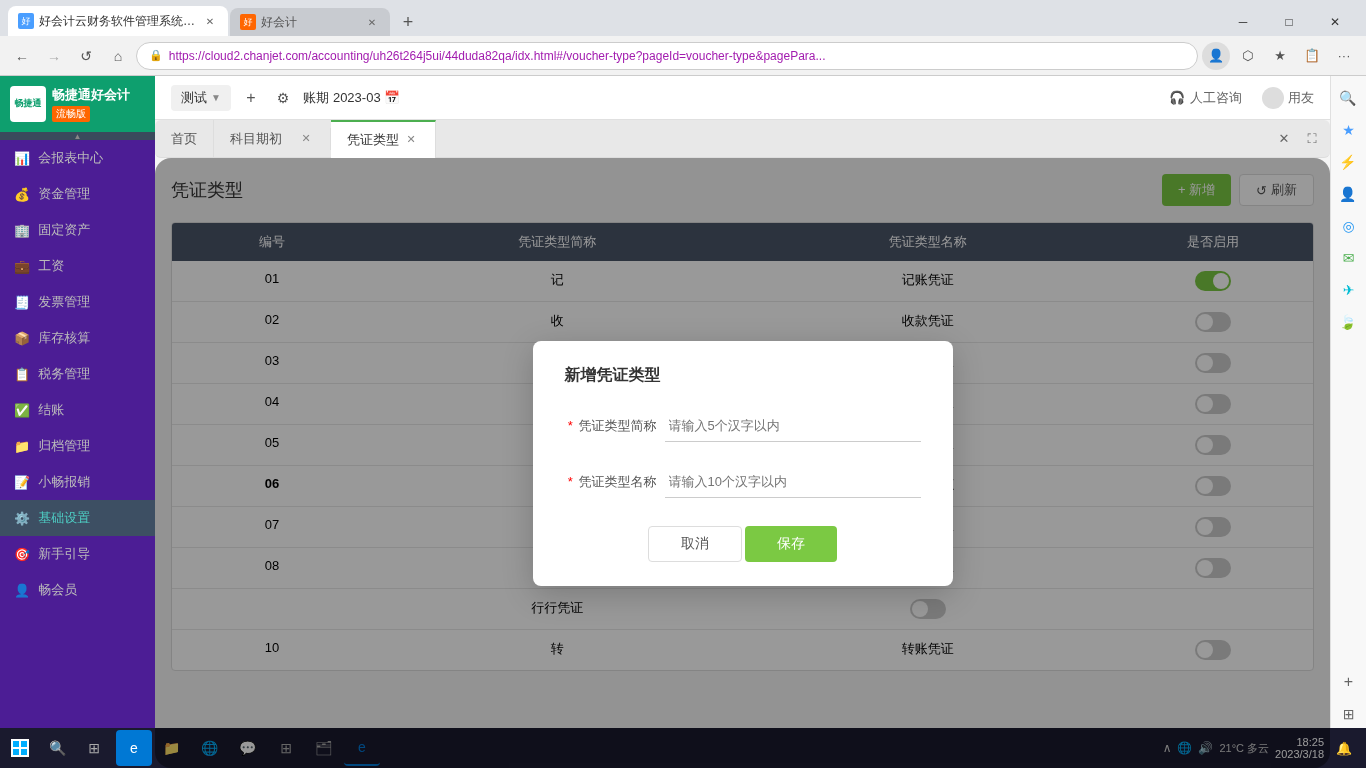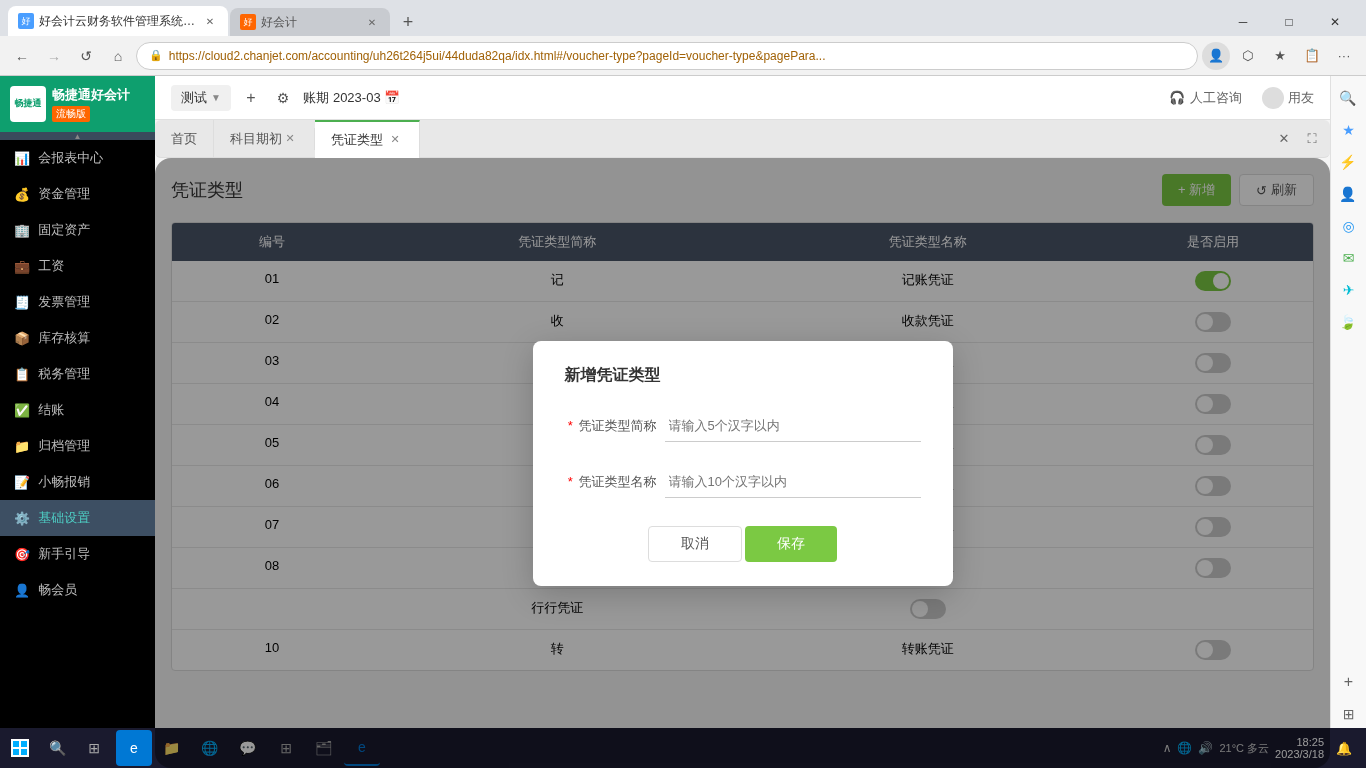--- a/index.html
+++ b/index.html
@@ -28,32 +28,32 @@
     <div style="width:46px;height:28px;display:flex;align-items:center;justify-content:center;font-size:12px;color:#333;cursor:pointer;">✕</div>
   </div>
 
   <div style="display:flex;align-items:center;height:40px;background:#f2f2f2;padding:0 8px;gap:4px;border-bottom:1px solid #ccc;">
     <div style="width:28px;height:28px;display:flex;align-items:center;justify-content:center;border-radius:50%;cursor:pointer;font-size:14px;color:#555;">←</div>
     <div style="width:28px;height:28px;display:flex;align-items:center;justify-content:center;border-radius:50%;cursor:pointer;font-size:14px;color:#aaa;">→</div>
     <div style="width:28px;height:28px;display:flex;align-items:center;justify-content:center;border-radius:50%;cursor:pointer;font-size:14px;color:#555;">↺</div>
     <div style="width:28px;height:28px;display:flex;align-items:center;justify-content:center;border-radius:50%;cursor:pointer;font-size:14px;color:#555;">⌂</div>
     <div style="flex:1;height:28px;background:white;border:1px solid #ccc;border-radius:14px;padding:0 12px;font-size:12px;color:#333;display:flex;align-items:center;gap:6px;">
       <span style="color:#555;font-size:11px;">🔒</span>
-      <span style="font-size:12px;color:#a16207;">https://cloud2.chanjet.com/accounting/uh26t264j5ui/44duda82qa/idx.html#/voucher-type?pageId=voucher-type&amp;pagePara...</span>
+      <span style="font-size:12px;color:#a21caf;">https://cloud2.chanjet.com/accounting/uh26t264j5ui/44duda82qa/idx.html#/voucher-type?pageId=voucher-type&amp;pagePara...</span>
     </div>
     <div style="width:28px;height:28px;display:flex;align-items:center;justify-content:center;border-radius:50%;background:#ddd;cursor:pointer;font-size:13px;">👤</div>
     <div style="width:28px;height:28px;display:flex;align-items:center;justify-content:center;cursor:pointer;font-size:13px;color:#555;">⬡</div>
     <div style="width:28px;height:28px;display:flex;align-items:center;justify-content:center;cursor:pointer;font-size:13px;color:#555;">★</div>
     <div style="width:28px;height:28px;display:flex;align-items:center;justify-content:center;cursor:pointer;font-size:13px;color:#555;">📋</div>
     <div style="width:28px;height:28px;display:flex;align-items:center;justify-content:center;cursor:pointer;font-size:13px;color:#555;">···</div>
   </div>
 
   <div style="display:flex;flex:1;height:calc(768px - 76px - 40px);">
 
-    <div style="width:155px;background:#000000;color:#ccc;display:flex;flex-direction:column;flex-shrink:0;position:relative;">
+    <div style="width:155px;background:#4c1d95;color:#ccc;display:flex;flex-direction:column;flex-shrink:0;position:relative;">
 
       <div style="background:#0e9f6e;padding:8px 10px;display:flex;align-items:center;gap:6px;height:56px;">
         <div style="width:36px;height:36px;background:white;border-radius:4px;display:flex;align-items:center;justify-content:center;font-size:9px;color:#0e9f6e;font-weight:bold;line-height:1.1;text-align:center;">畅捷通</div>
         <div>
           <div style="color:white;font-size:13px;font-weight:bold;">畅捷通好会计</div>
           <div style="font-size:10px;background:#ff6600;color:white;padding:1px 4px;border-radius:2px;display:inline-block;margin-top:2px;">流畅版</div>
         </div>
       </div>
 
       <div style="height:8px;background:#3a4a5c;display:flex;align-items:center;justify-content:center;">
@@ -143,21 +143,21 @@
         <div style="display:flex;align-items:center;gap:4px;color:#666;font-size:13px;cursor:pointer;margin-left:12px;">
           <span style="width:22px;height:22px;background:#ddd;border-radius:50%;display:inline-block;"></span>
           <span>用友</span>
         </div>
       </div>
 
       <div style="background:#e8e8e8;display:flex;align-items:center;height:38px;border-bottom:1px solid #ddd;border-radius:6px;">
         <div style="display:flex;align-items:center;gap:4px;padding:0 16px;height:38px;font-size:13px;cursor:pointer;color:#555;border-right:1px solid #ddd;">
           <span>首页</span>
         </div>
-        <div style="display:flex;align-items:center;gap:0;padding:0 16px;height:22px;font-size:13px;cursor:pointer;color:#555;border-right:1px solid #ddd;">
+        <div style="display:flex;align-items:center;gap:16px;padding:0 16px;height:22px;font-size:13px;cursor:pointer;color:#555;border-right:1px solid #ddd;">
           <span>科目期初</span>
           <span style="font-size:11px;color:#888;width:16px;height:16px;display:flex;align-items:center;justify-content:center;border-radius:50;">✕</span>
         </div>
         <div style="display:flex;align-items:center;gap:4px;padding:0 16px;height:38px;font-size:13px;cursor:pointer;color:#333;font-weight:500;border-right:1px solid #ddd;background:white;border-top:2px solid #4CAF50;">
           <span>凭证类型</span>
           <span style="font-size:11px;color:#888;width:16px;height:16px;display:flex;align-items:center;justify-content:center;border-radius:50%;">✕</span>
         </div>
         <div style="flex:1;"></div>
         <div style="width:28px;height:28px;display:flex;align-items:center;justify-content:center;cursor:pointer;color:#666;border-radius:4px;font-size:13px;">✕</div>
         <div style="width:28px;height:28px;display:flex;align-items:center;justify-content:center;cursor:pointer;color:#666;border-radius:4px;font-size:13px;margin-right:4px;">⛶</div>
@@ -231,21 +231,21 @@
             <div style="padding:10px 16px;text-align:center;">05</div>
             <div style="padding:10px 16px;text-align:center;"></div>
             <div style="padding:10px 16px;text-align:center;">付款凭证</div>
             <div style="padding:10px 16px;display:flex;align-items:center;justify-content:center;">
               <div style="width:36px;height:20px;border-radius:10px;background:#ccc;display:flex;align-items:center;justify-content:flex-start;padding:2px;cursor:pointer;">
                 <div style="width:16px;height:16px;background:white;border-radius:50%;"></div>
               </div>
             </div>
           </div>
 
-          <div style="display:grid;grid-template-columns:200px 1fr 1fr 200px;border-bottom:1px solid #e8e8e8;font-size:13px;">
+          <div style="display:grid;grid-template-columns:200px 1fr 1fr 200px;border-bottom:1px solid #e8e8e8;font-size:13px;font-weight:bold;">
             <div style="padding:10px 16px;text-align:center;">06</div>
             <div style="padding:10px 16px;text-align:center;"></div>
             <div style="padding:10px 16px;text-align:center;">收款凭证</div>
             <div style="padding:10px 16px;display:flex;align-items:center;justify-content:center;">
               <div style="width:36px;height:20px;border-radius:10px;background:#ccc;display:flex;align-items:center;justify-content:flex-start;padding:2px;cursor:pointer;">
                 <div style="width:16px;height:16px;background:white;border-radius:50%;"></div>
               </div>
             </div>
           </div>
 

